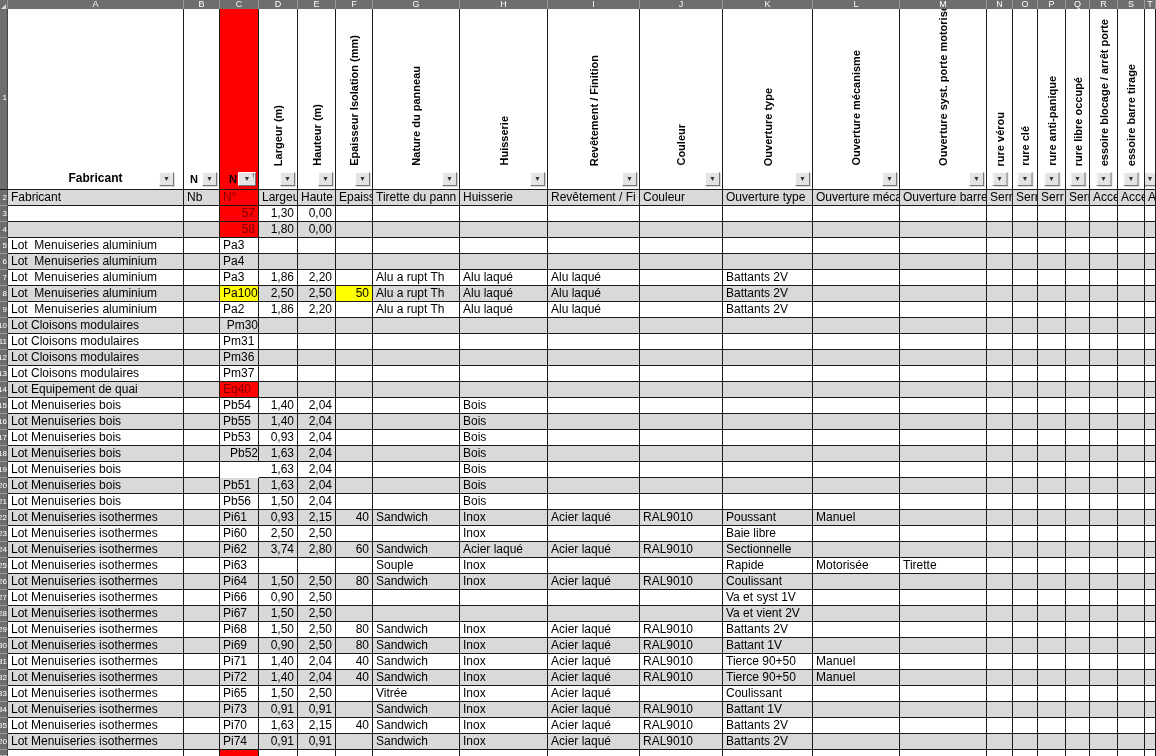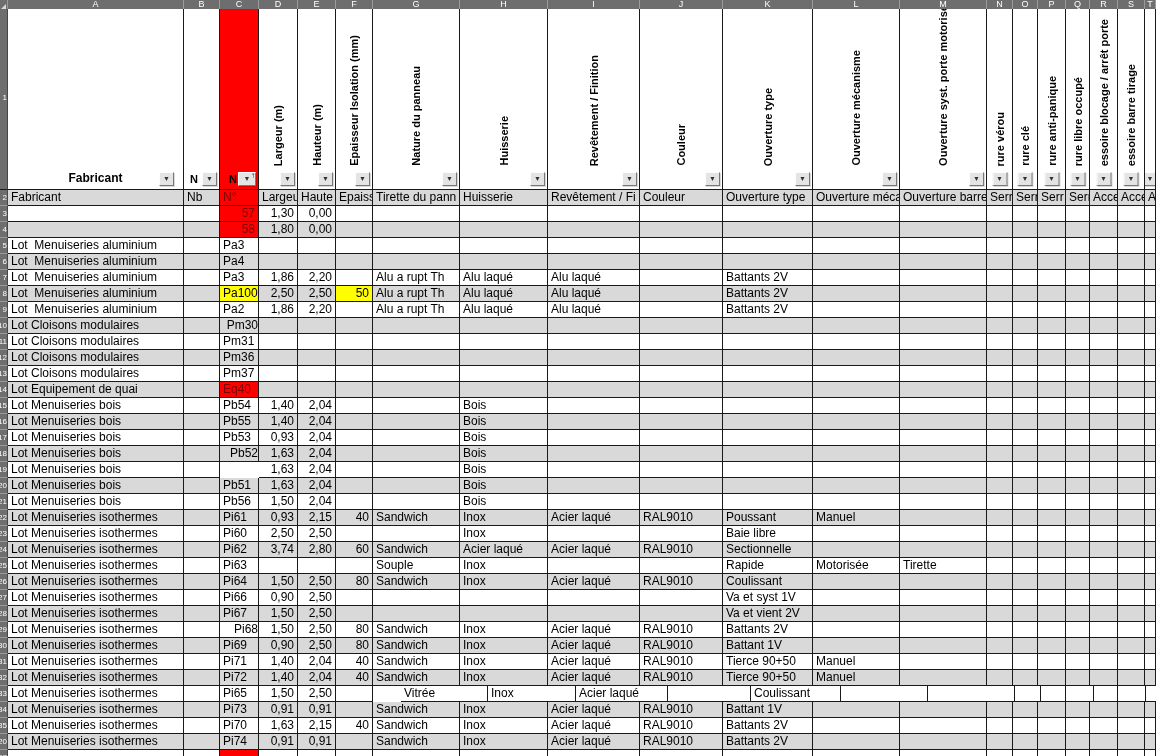--- a/index.html
+++ b/index.html
@@ -776,21 +776,21 @@
         <div class="cell" style="width: 28px;"></div>
         <div class="cell" style="width: 24px;"></div>
         <div class="cell" style="width: 28px;"></div>
         <div class="cell" style="width: 27px;"></div>
         <div class="cell" style="width: 11px;"></div>
       </div>
       <div class="row">
         <div class="gut">29</div>
         <div class="cell" style="width: 176px;">Lot Menuiseries isothermes</div>
         <div class="cell" style="width: 36px;"></div>
-        <div class="cell" style="width: 39px; text-align: right;">Pi68</div>
+        <div class="cell" style="width: 39px;">Pi68</div>
         <div class="cell num" style="width: 39px;">1,50</div>
         <div class="cell num" style="width: 38px;">2,50</div>
         <div class="cell num" style="width: 37px;">80</div>
         <div class="cell" style="width: 87px;">Sandwich</div>
         <div class="cell" style="width: 88px;">Inox</div>
         <div class="cell" style="width: 92px;">Acier laqué</div>
         <div class="cell" style="width: 83px;">RAL9010</div>
         <div class="cell" style="width: 90px;">Battants 2V</div>
         <div class="cell" style="width: 87px;"></div>
         <div class="cell" style="width: 87px;"></div>
@@ -872,21 +872,21 @@
         <div class="cell" style="width: 11px;"></div>
       </div>
       <div class="row">
         <div class="gut">33</div>
         <div class="cell" style="width: 176px;">Lot Menuiseries isothermes</div>
         <div class="cell" style="width: 36px;"></div>
         <div class="cell" style="width: 39px;">Pi65</div>
         <div class="cell num" style="width: 39px;">1,50</div>
         <div class="cell num" style="width: 38px;">2,50</div>
         <div class="cell num" style="width: 37px;"></div>
-        <div class="cell" style="width: 87px; margin-left: 28px;">Vitrée</div>
+        <div class="cell" style="width: 87px;">Vitrée</div>
         <div class="cell" style="width: 88px;">Inox</div>
         <div class="cell" style="width: 92px;">Acier laqué</div>
         <div class="cell" style="width: 83px;"></div>
         <div class="cell" style="width: 90px;">Coulissant</div>
         <div class="cell" style="width: 87px;"></div>
         <div class="cell" style="width: 87px;"></div>
         <div class="cell" style="width: 26px;"></div>
         <div class="cell" style="width: 25px;"></div>
         <div class="cell" style="width: 28px;"></div>
         <div class="cell" style="width: 24px;"></div>

